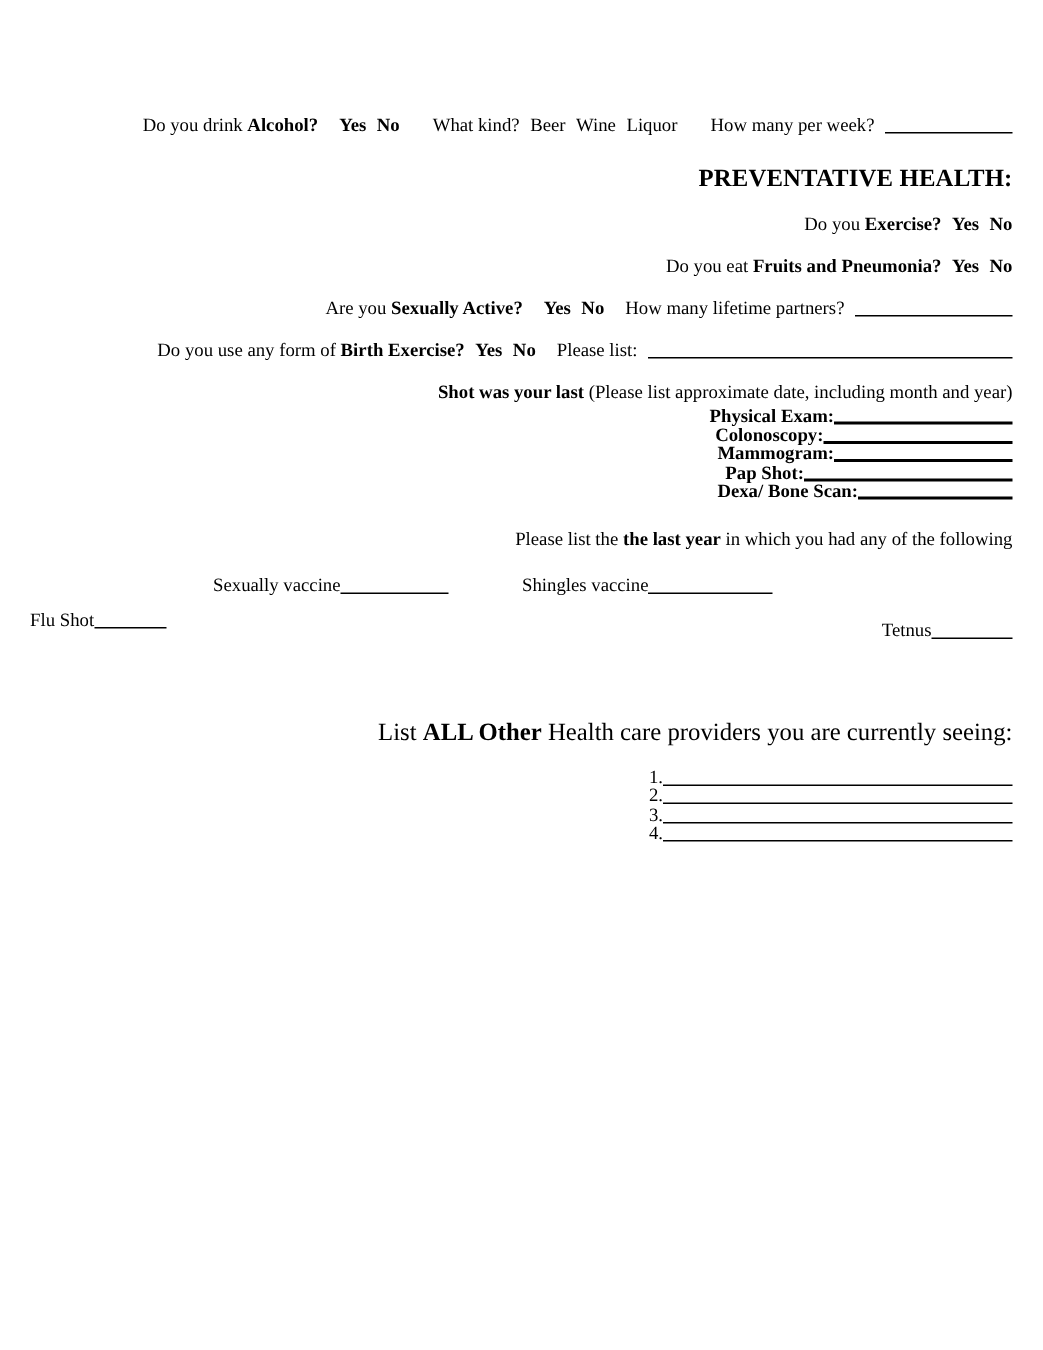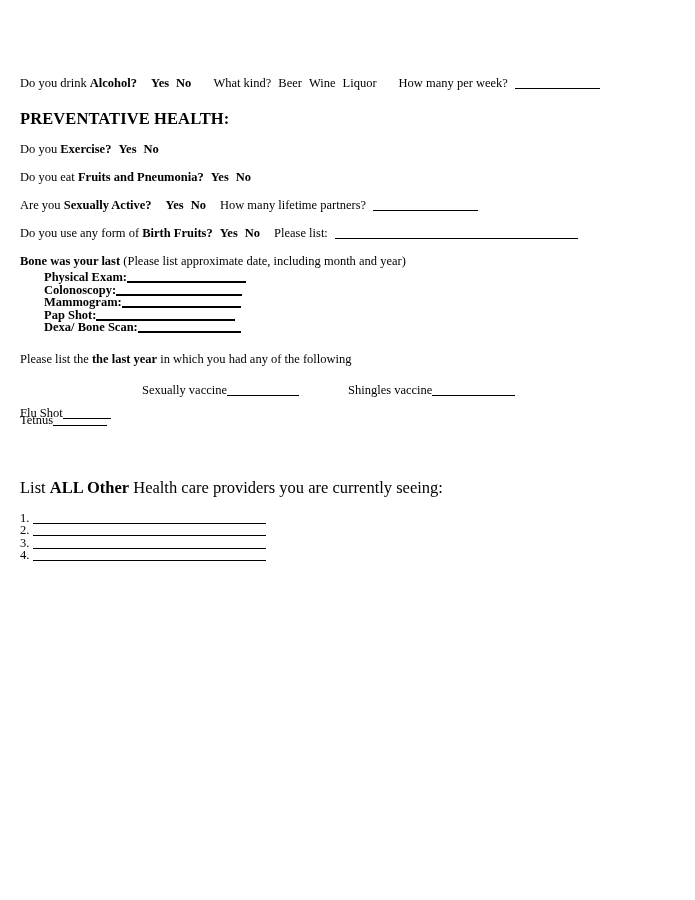--- a/index.html
+++ b/index.html
@@ -16,20 +16,21 @@
     color: #000000;
     overflow: hidden;
   }
   .page {
     position: absolute;
     left: 0;
     top: 0;
     width: 550px;
     height: 900px;
     background: #ffffff;
+    text-align: right;
   }
   .content {
     position: absolute;
     left: 20px;
     top: 76px;
     width: 655px;
   }
   
   .line {
     font-size: 12.5px;
@@ -129,27 +130,27 @@
 
     <div class="gap-q"></div>
 
     <div class="line">
       <span>Are you </span><span class="b">Sexually Active?</span><span class="sp-md"></span><span class="b">Yes</span><span class="sp-sm"></span><span class="b">No</span><span class="sp-md"></span><span>How many lifetime partners?</span><span class="sp-sm"></span><span class="blank" style="width:105px"></span>
     </div>
 
     <div class="gap-q"></div>
 
     <div class="line">
-      <span>Do you use any form of </span><span class="b">Birth Fruits?</span><span class="sp-sm"></span><span class="b">Yes</span><span class="sp-sm"></span><span class="b">No</span><span class="sp-md"></span><span>Please list:</span><span class="sp-sm"></span><span class="blank" style="width:243px"></span>
-    </div>
-
-    <div class="gap-q"></div>
-
-    <div class="line">
-      <span class="b">Bone was your last</span><span> (Please list approximate date, including month and year)</span>
+      <span>Do you use any form of </span><span class="b">Birth Exercise?</span><span class="sp-sm"></span><span class="b">Yes</span><span class="sp-sm"></span><span class="b">No</span><span class="sp-md"></span><span>Please list:</span><span class="sp-sm"></span><span class="blank" style="width:243px"></span>
+    </div>
+
+    <div class="gap-q"></div>
+
+    <div class="line">
+      <span class="b">Shot was your last</span><span> (Please list approximate date, including month and year)</span>
     </div>
 
     <div class="sub-list">
       <div class="sub-row">
         <span>Physical Exam:</span><span class="blank-thick" style="width:119px"></span>
       </div>
       <div class="sub-row">
         <span>Colonoscopy:</span><span class="blank-thick" style="width:126px"></span>
       </div>
       <div class="sub-row">

